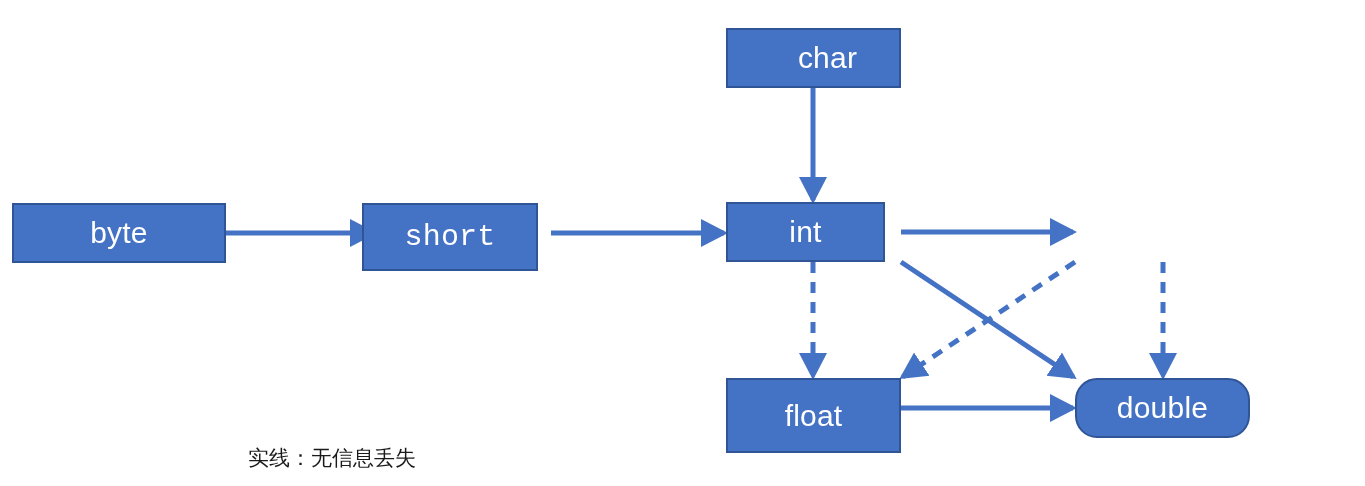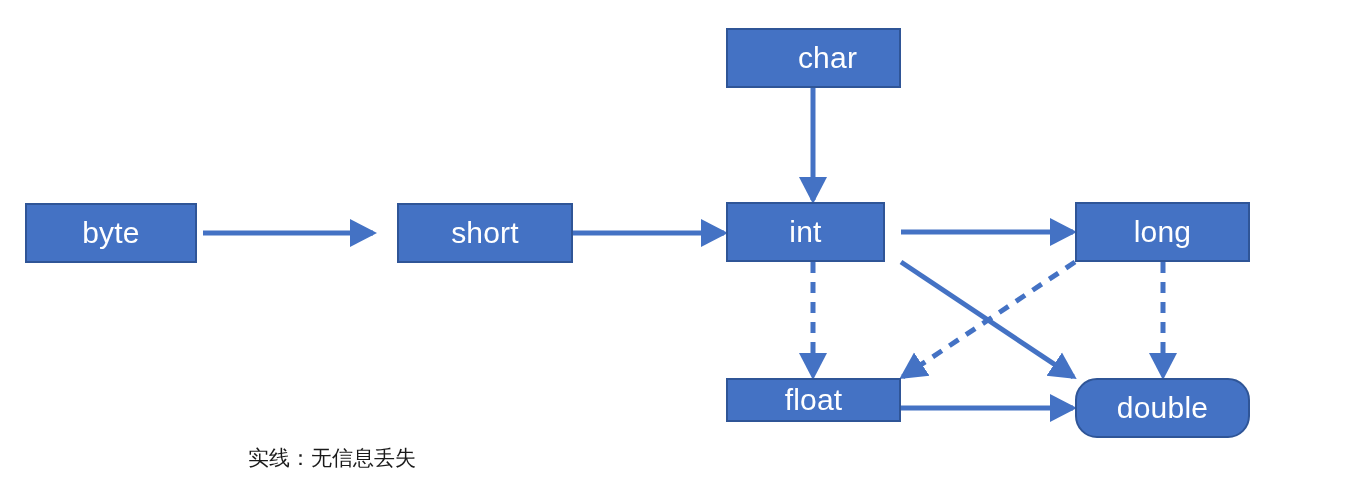--- a/index.html
+++ b/index.html
@@ -64,26 +64,25 @@
         <line x1="813" y1="88" x2="813" y2="200" stroke="#4472C4" stroke-width="5" marker-end="url(#arrowhead)"></line>
         <line x1="901" y1="232" x2="1073" y2="232" stroke="#4472C4" stroke-width="5" marker-end="url(#arrowhead)"></line>
         <line x1="901" y1="262" x2="1073.3358994113244" y2="376.8905996075495" stroke="#4472C4" stroke-width="5" marker-end="url(#arrowhead)"></line>
         <line x1="901" y1="408" x2="1073" y2="408" stroke="#4472C4" stroke-width="5" marker-end="url(#arrowhead)"></line>
         <line x1="813" y1="262" x2="813" y2="376" stroke="#4472C4" stroke-width="5" marker-end="url(#arrowhead)" stroke-dasharray="11 9"></line>
         <line x1="1163" y1="262" x2="1163" y2="376" stroke="#4472C4" stroke-width="5" marker-end="url(#arrowhead)" stroke-dasharray="11 9"></line>
         <line x1="1075" y1="262" x2="902.6641005886756" y2="376.8905996075495" stroke="#4472C4" stroke-width="5" marker-end="url(#arrowhead)" stroke-dasharray="11 9"></line>
       </g>
   </svg>
 
-  <div class="node" style="left: 25px; top: 203px; width: 172px; height: 60px;">byte</div>
-  <div class="node" style="left: 397px; top: 203px; width: 176px; height: 60px;">short</div>
+  <div class="node" style="left: 12px; top: 203px; width: 214px; height: 60px;">byte</div>
+  <div class="node" style="left: 362px; top: 203px; width: 176px; height: 68px; font-family: Liberation Mono, monospace;">short</div>
   <div class="node" style="left: 726px; top: 28px; width: 175px; height: 60px; padding-left: 28px;">char</div>
   <div class="node" style="left: 726px; top: 202px; width: 159px; height: 60px;">int</div>
-  <div class="node" style="left: 1075px; top: 202px; width: 175px; height: 60px;">long</div>
-  <div class="node" style="left: 726px; top: 378px; width: 175px; height: 44px;">float</div>
+  <div class="node" style="left: 726px; top: 378px; width: 175px; height: 75px;">float</div>
   <div class="node" style="left: 1075px; top: 378px; width: 175px; height: 60px; border-radius: 22px;">double</div>
 
   <div class="legend" id="legend-block" style="left: 248px; top: 383px;">
     <div>实线：无信息丢失</div>
     
   </div>
 
 </div>
 
 </body></html>

